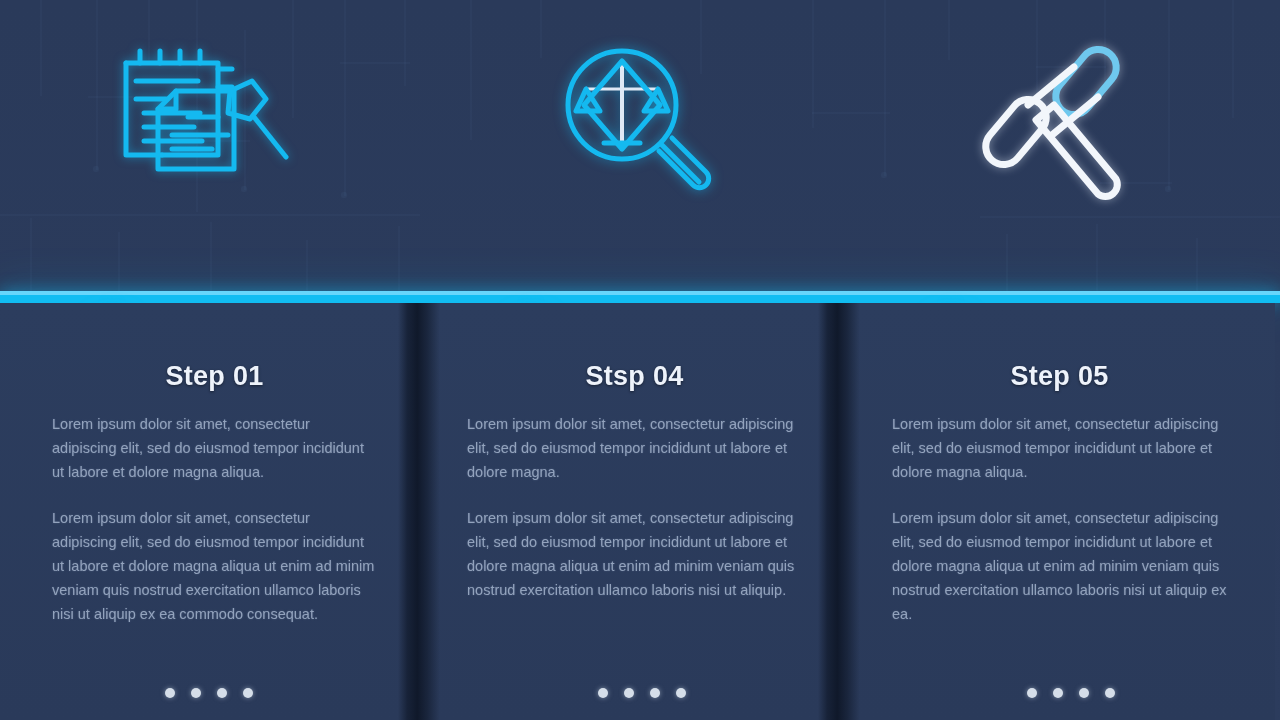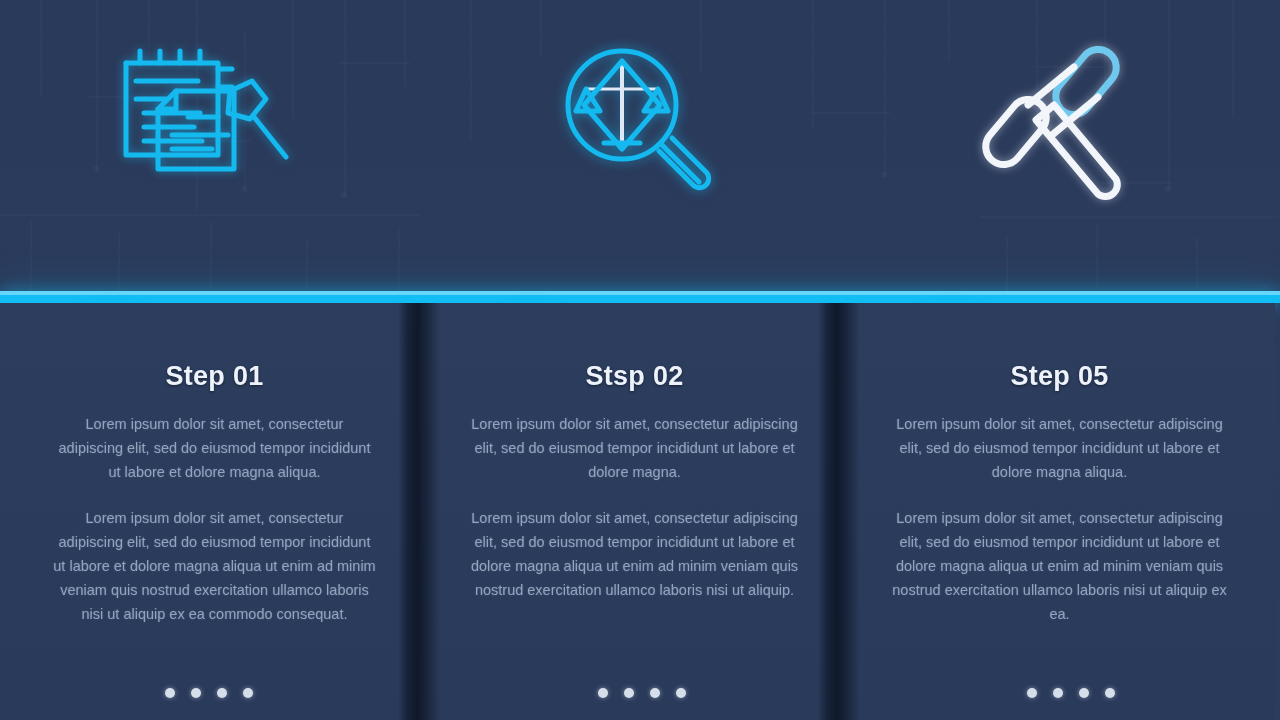--- a/index.html
+++ b/index.html
@@ -87,21 +87,21 @@
   .seam.s2 { left:818px; }
 
   .step-title {
     font-size:27px; font-weight:bold; color:#eef3fb;
     text-align:center; letter-spacing:.3px;
     margin:0 0 20px 0;
     text-shadow:0 1px 3px rgba(0,0,0,.45);
   }
   .para {
     font-size:14.5px; line-height:24px;
-    color:#93a3bd; text-align:center;
+    color:#93a3bd; text-align:left;
     filter:blur(.55px);
     margin-bottom:22px;
     text-shadow:0 0 2px rgba(150,170,200,.35);
   }
 
   
   .pager {
     position:absolute; bottom:22px; left:0; width:100%;
     display:flex; justify-content:center; gap:16px;
   }
@@ -262,21 +262,21 @@
       <div class="para">Lorem ipsum dolor sit amet, consectetur adipiscing elit, sed do eiusmod tempor incididunt ut labore et dolore magna aliqua ut enim ad minim veniam quis nostrud exercitation ullamco laboris nisi ut aliquip ex ea commodo consequat.</div>
       <div class="pager">
         <span class="pdot"></span>
         <span class="pdot"></span>
         <span class="pdot"></span>
         <span class="pdot"></span>
       </div>
     </div>
 
     <div class="col c2">
-      <div class="step-title">Stsp 02</div>
+      <div class="step-title">Stsp 04</div>
       <div class="para">Lorem ipsum dolor sit amet, consectetur adipiscing elit, sed do eiusmod tempor incididunt ut labore et dolore magna.</div>
       <div class="para">Lorem ipsum dolor sit amet, consectetur adipiscing elit, sed do eiusmod tempor incididunt ut labore et dolore magna aliqua ut enim ad minim veniam quis nostrud exercitation ullamco laboris nisi ut aliquip.</div>
       <div class="pager">
         <span class="pdot"></span>
         <span class="pdot"></span>
         <span class="pdot"></span>
         <span class="pdot"></span>
       </div>
     </div>
 

